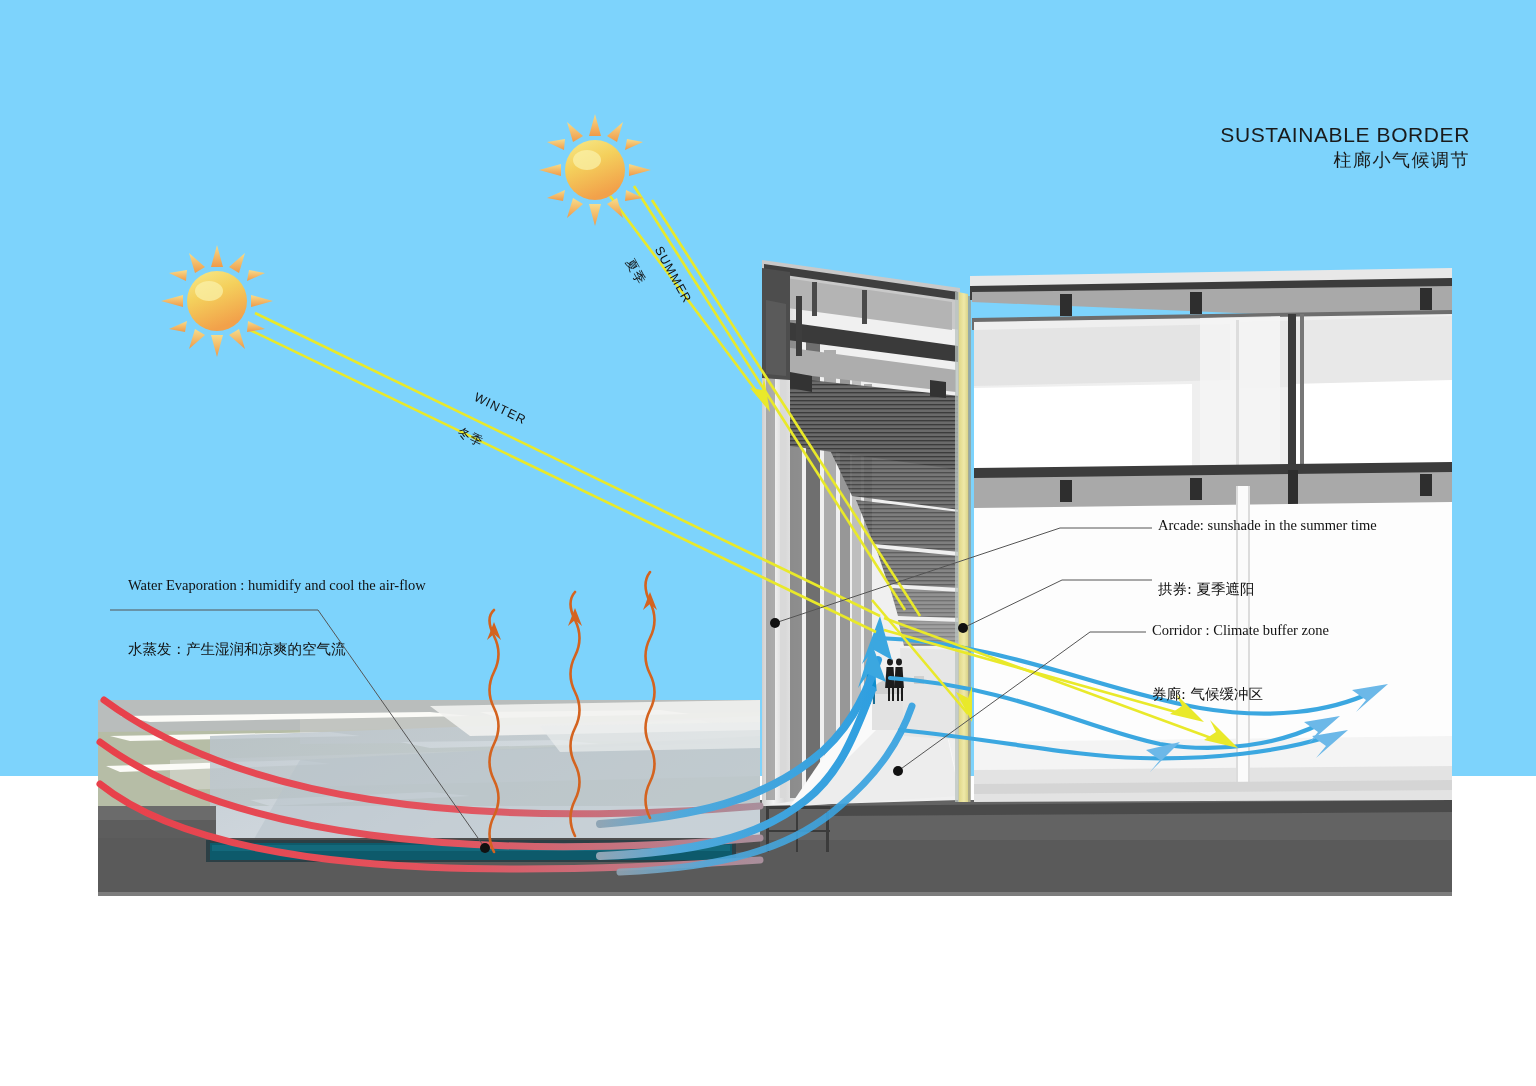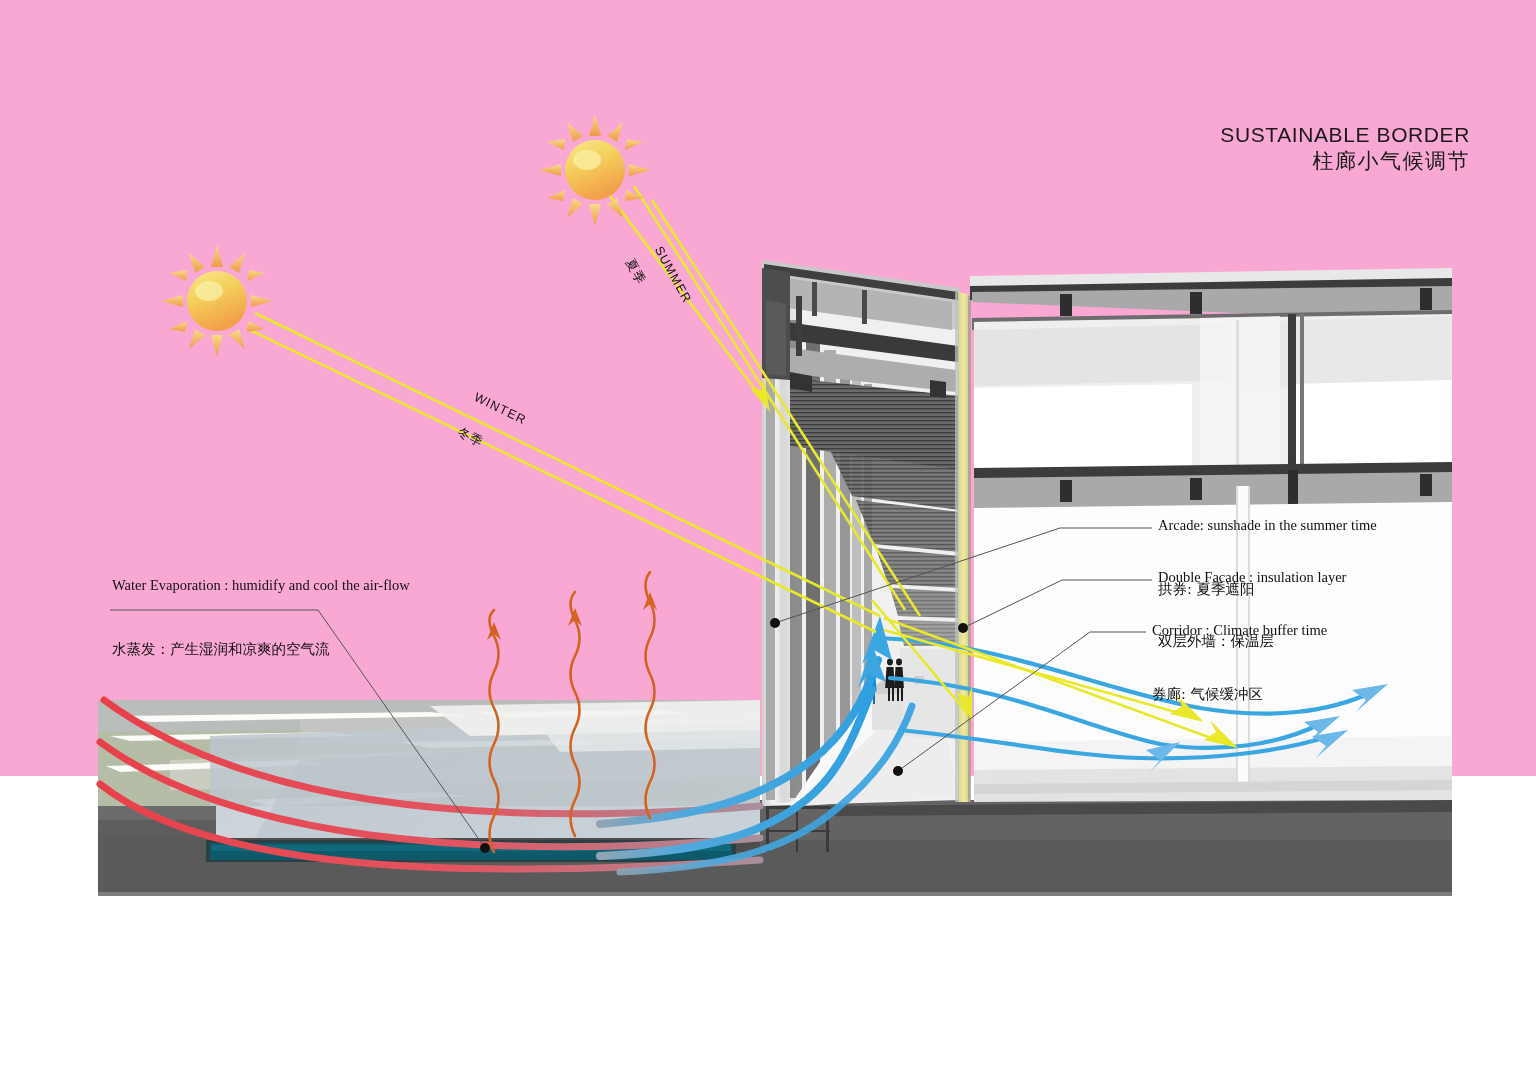--- a/index.html
+++ b/index.html
@@ -1,21 +1,21 @@
 <!DOCTYPE html>
 <html><head>
 <meta charset="utf-8">
 <style>
   html,body{margin:0;padding:0;background:#fff;}
   body{width:1536px;height:1086px;overflow:hidden;font-family:"Liberation Sans",sans-serif;}
-  #stage{position:relative;width:1536px;height:776px;background:#f9a8d4;}
+  #stage{position:relative;width:1536px;height:776px;background:#7dd3fc;}
   svg.layer{position:absolute;left:0;top:0;width:1536px;height:1086px;}
   .title-block{position:absolute;right:66px;top:122px;text-align:right;}
   .title-en{font-size:21px;letter-spacing:.6px;color:#1a1a1a;font-family:"Liberation Sans",sans-serif;line-height:1.25;}
-  .title-cn{font-size:21px;color:#1a1a1a;letter-spacing:1.5px;line-height:1.3;font-family:"DejaVu Sans",sans-serif;}
+  .title-cn{font-size:18px;color:#1a1a1a;letter-spacing:1.5px;line-height:1.3;font-family:"DejaVu Sans",sans-serif;}
   .anno{position:absolute;color:#111;}
   .anno .en{font-size:14.5px;line-height:1.35;white-space:nowrap;font-family:Liberation Serif, serif;}
   .anno .cn{font-size:14.5px;line-height:1.4;white-space:nowrap;font-family:"DejaVu Sans",sans-serif;margin-top:43px;}
   .ray-label{position:absolute;font-size:12.5px;letter-spacing:1.2px;color:#111;white-space:nowrap;font-family:"Liberation Sans",sans-serif;}
   .ray-label.cn{font-family:"DejaVu Sans",sans-serif;letter-spacing:1px;font-size:12.5px;}
 </style>
 </head>
 <body>
 
 <div id="stage">
@@ -347,37 +347,33 @@
       <path d="M1146,632 L1090,632 L898,771" stroke="#555" stroke-width="1" fill="none"></path>
       <circle cx="898" cy="771" r="5" fill="#111"></circle>
     </g>
   </svg>
 
   <div class="title-block">
     <div class="title-en">SUSTAINABLE BORDER</div>
     <div class="title-cn">柱廊小气候调节</div>
   </div>
 
-  <div class="anno" style="left:112px;top:576px;">
+  <div class="anno" style="left:128px;top:576px;">
     <div class="en">Water Evaporation : humidify and cool the air-flow</div>
     <div class="cn">水蒸发：产生湿润和凉爽的空气流</div>
   </div>
 
   <div class="anno" style="left:1158px;top:516px;">
     <div class="en">Arcade: sunshade in the summer time</div>
     <div class="cn">拱券: 夏季遮阳</div>
   </div>
 
-  <div class="anno" style="left:1158px;top:568px;">
-    <div class="en">Double Facade :  insulation layer</div>
-    <div class="cn">双层外墙：保温层</div>
-  </div>
 
   <div class="anno" style="left:1152px;top:621px;">
-    <div class="en">Corridor : Climate buffer time</div>
+    <div class="en">Corridor : Climate buffer zone</div>
     <div class="cn">券廊: 气候缓冲区</div>
   </div>
 
   <div class="ray-label" style="left:664px;top:244px;transform:rotate(61deg);transform-origin:left top;">SUMMER</div>
   <div class="ray-label cn" style="left:636px;top:256px;transform:rotate(61deg);transform-origin:left top;">夏季</div>
 
   <div class="ray-label" style="left:478px;top:390px;transform:rotate(26deg);transform-origin:left top;">WINTER</div>
   <div class="ray-label cn" style="left:462px;top:424px;transform:rotate(26deg);transform-origin:left top;">冬季</div>
 
 </div>

